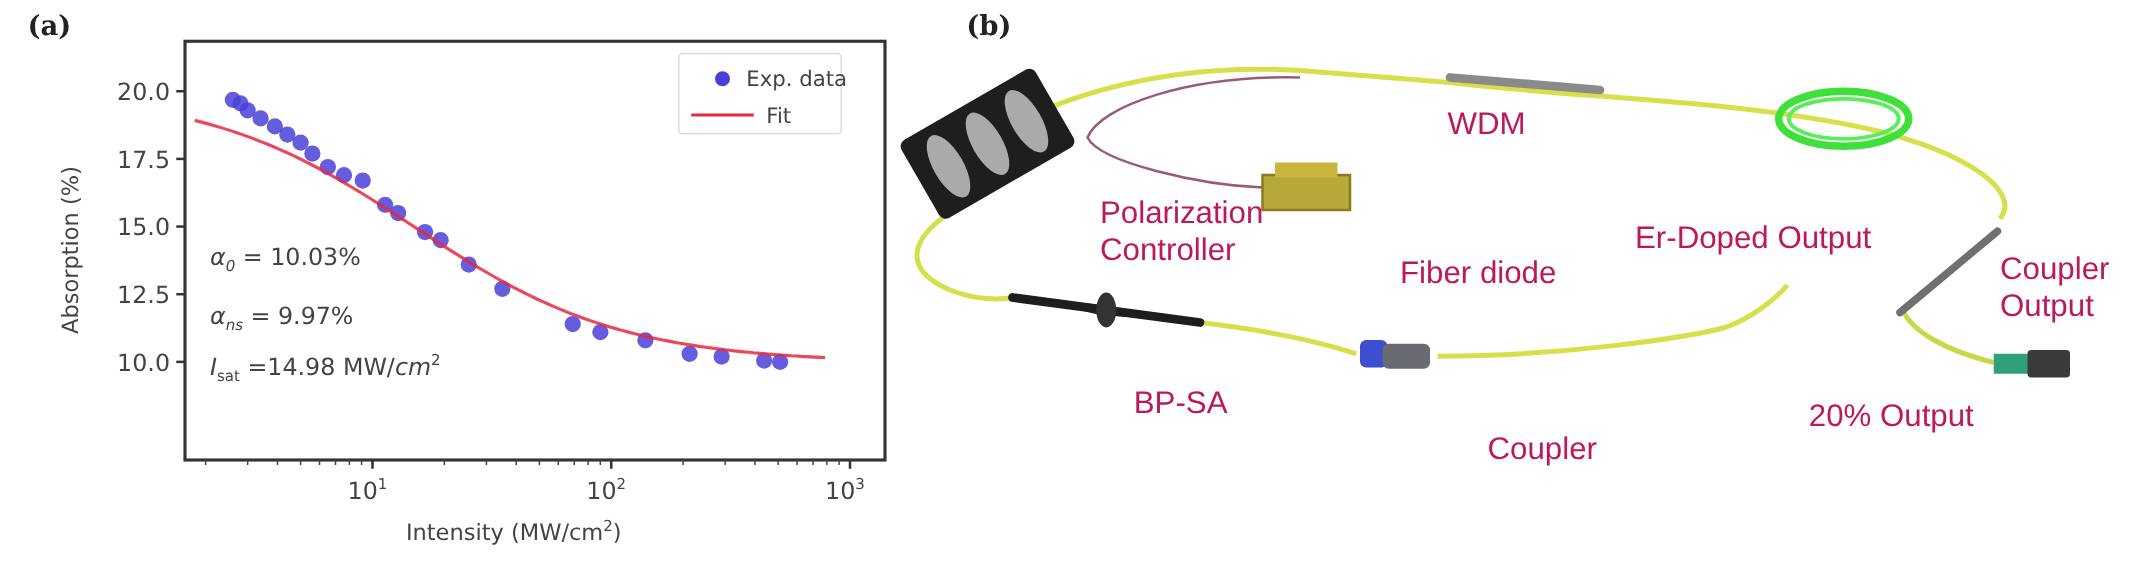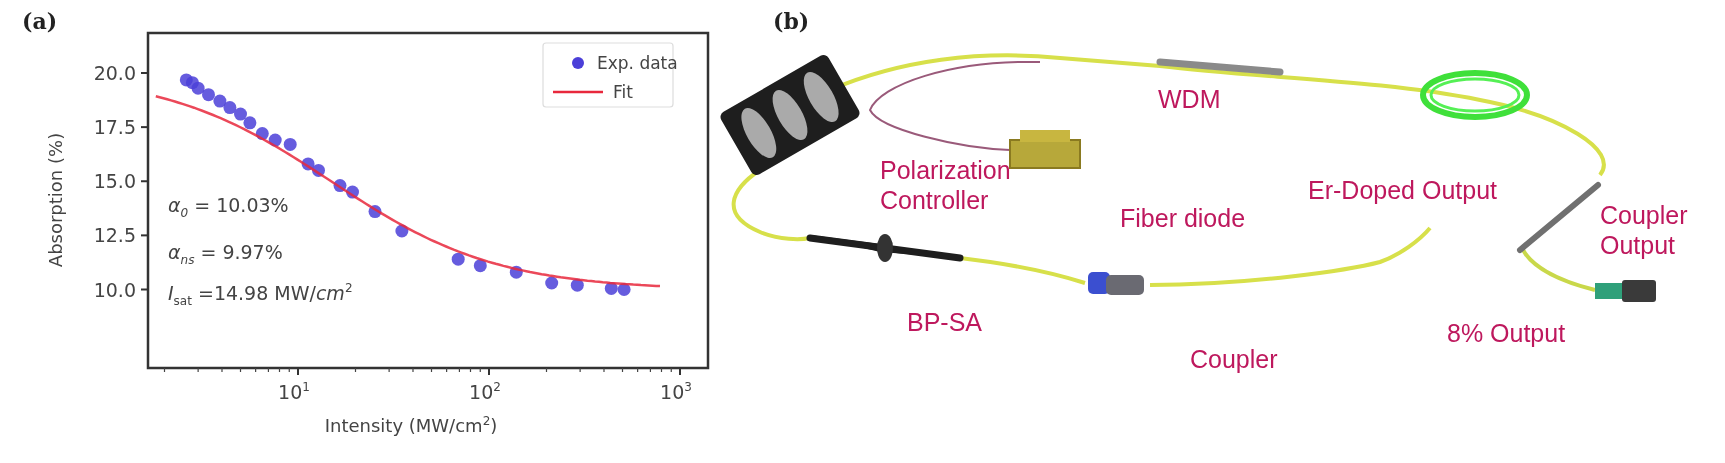--- a/index.html
+++ b/index.html
@@ -161,13 +161,13 @@
   <div>Controller</div>
 </div>
 <div class="diag-label" style="left:1308px;top:175px;">Er-Doped Output</div>
 <div class="diag-label" style="left:1120px;top:203px;">Fiber diode</div>
 <div class="diag-label" style="left:1600px;top:200px;">
   <div>Coupler</div>
   <div>Output</div>
 </div>
 <div class="diag-label" style="left:907px;top:307px;">BP-SA</div>
 <div class="diag-label" style="left:1190px;top:344px;">Coupler</div>
-<div class="diag-label" style="left:1447px;top:318px;">8% Output</div>
+<div class="diag-label" style="left:1447px;top:318px;">20% Output</div>
 
 </body></html>

